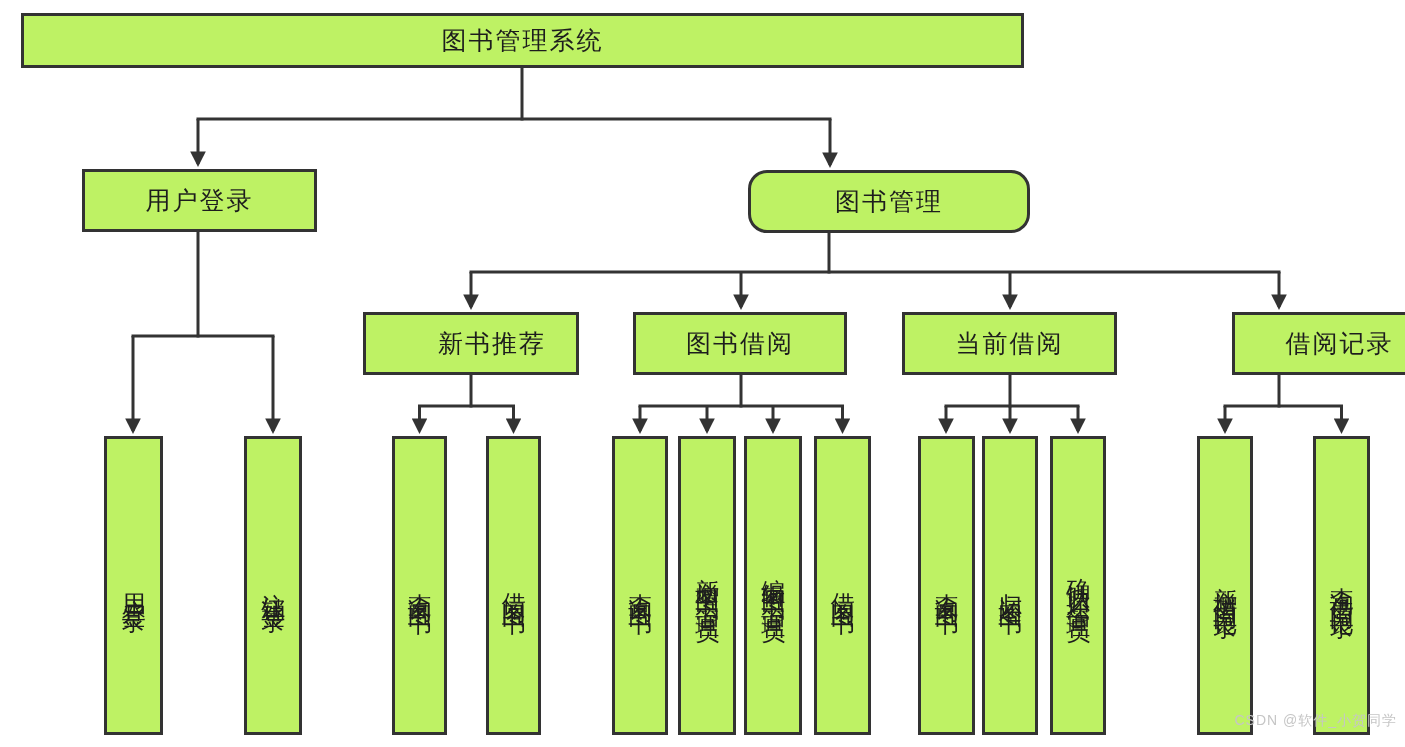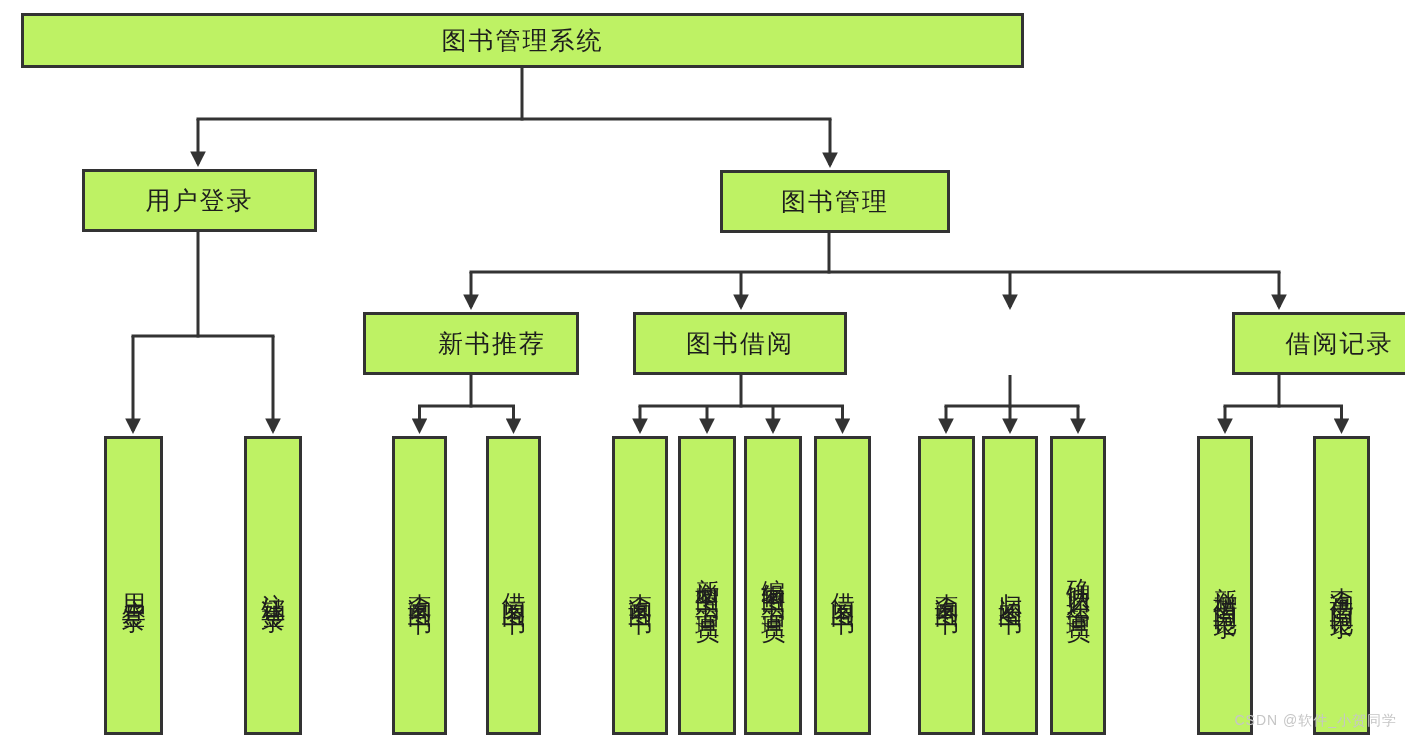--- a/index.html
+++ b/index.html
@@ -25,21 +25,21 @@
   .h-label{font-size:25px;letter-spacing:2px;white-space:nowrap;}
   .v-label{
     writing-mode:vertical-rl;
     text-orientation:mixed;
     font-size:24px;
     letter-spacing:6px;
     line-height:1.1;
   }
   .root{left:21px;top:13px;width:1003px;height:55px;}
   .l2a{left:82px;top:169px;width:235px;height:63px;}
-  .l2b{left:720px;top:170px;width:230px;height:63px;}
+  .l2b{left:748px;top:170px;width:282px;height:63px;border-radius:19px;}
   .l3{top:312px;height:63px;}
   .l3a{left:363px;width:216px;padding-left:42px;}
   .l3b{left:633px;width:214px;}
   .l3c{left:902px;width:215px;}
   .l3d{left:1232px;width:215px;}
   .leaf{top:436px;height:299px;}
   .lf1{left:104px;width:59px;}
   .lf2{left:244px;width:58px;}
   .lf3{left:392px;width:55px;}
   .lf4{left:486px;width:55px;}
@@ -117,20 +117,21 @@
     </g>
   </svg>
 
   <div class="node root h-label">图书管理系统</div>
 
   <div class="node l2a h-label">用户登录</div>
   <div class="node l2b h-label">图书管理</div>
 
   <div class="node l3 l3a h-label">新书推荐</div>
   <div class="node l3 l3b h-label">图书借阅</div>
+  <div class="node l3 l3c h-label">当前借阅</div>
   <div class="node l3 l3d h-label">借阅记录</div>
 
   <div class="node leaf lf1 v-label">用户登录</div>
   <div class="node leaf lf2 v-label">注销登录</div>
 
   <div class="node leaf lf3 v-label">查询图书</div>
   <div class="node leaf lf4 v-label">借阅图书</div>
 
   <div class="node leaf lf5 v-label">查询图书</div>
   <div class="node leaf lf6 v-label">新增图书（管理员）</div>

